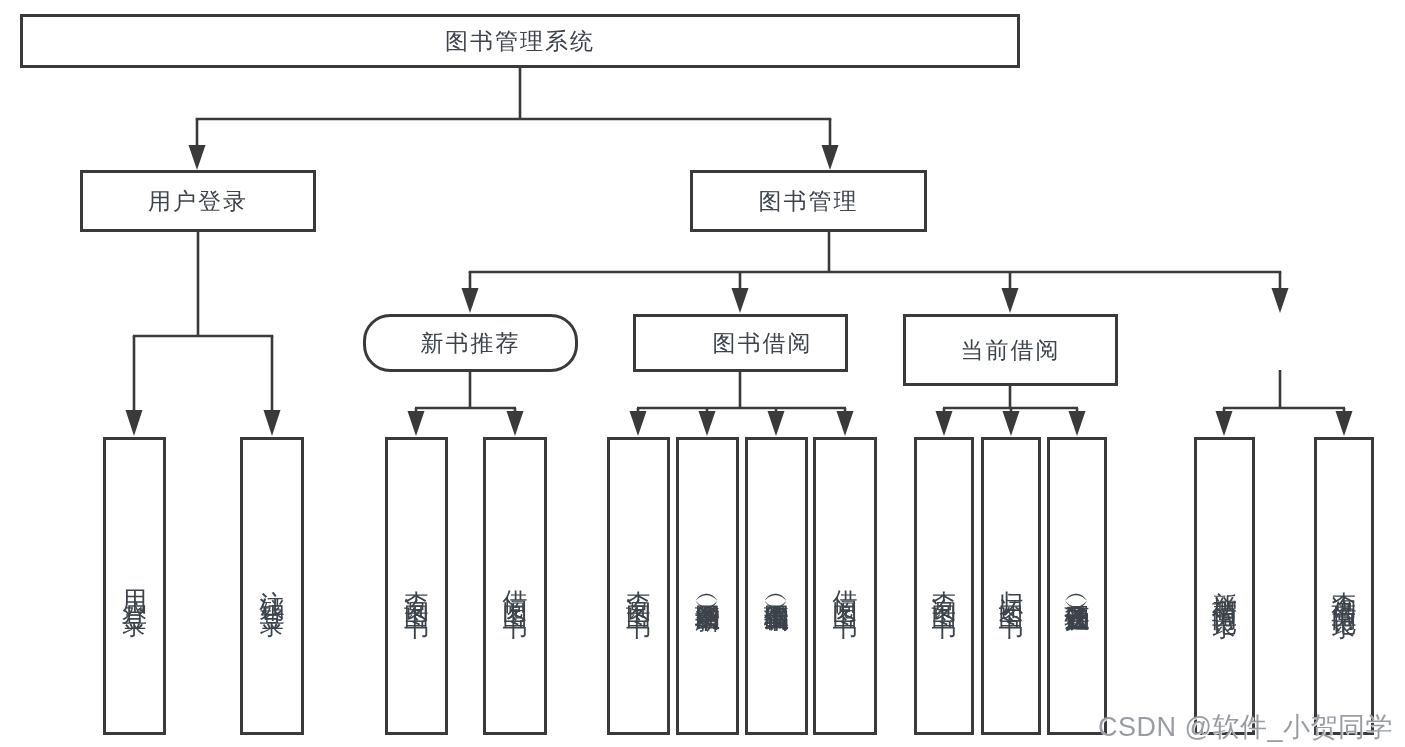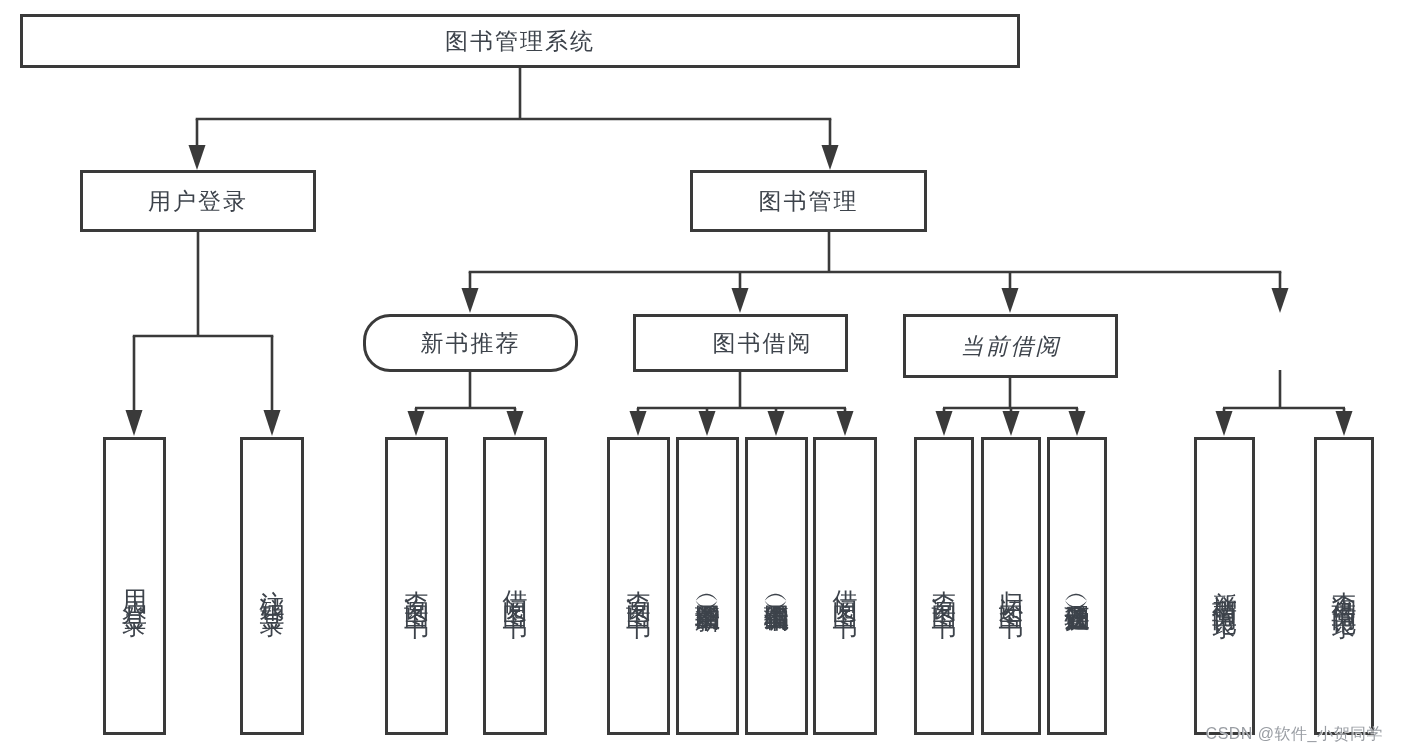--- a/index.html
+++ b/index.html
@@ -38,40 +38,40 @@
   .ls8 { letter-spacing:8px; }
   .ls5 { letter-spacing:5px; }
   .ls0 { letter-spacing:0px; }
 
   
   #root-box   { left:20px;  top:14px;  width:1000px; height:54px;text-align:right; }
   #n-user     { left:80px;  top:170px; width:236px;  height:62px; }
   #n-mgmt     { left:690px; top:170px; width:237px;  height:62px; }
   #s-newbook  { left:363px; top:314px; width:215px;  height:58px;border-radius:27px; }
   #s-borrow   { left:633px; top:314px; width:215px;  height:58px;padding-left:44px; }
-  #s-current  { left:903px; top:314px; width:215px;  height:64px;font-style:italic; }
+  #s-current  { left:903px; top:314px; width:215px;  height:72px; }
   #s-records  { left:1173px;top:314px; width:215px;  height:58px; }
 
   #lf-11 { left:103px;  width:63px; }
   #lf-12 { left:240px;  width:64px; }
   #lf-21 { left:385px;  width:63px; }
   #lf-22 { left:483px;  width:64px; }
   #lf-31 { left:607px;  width:63px; }
   #lf-32 { left:676px;  width:63px; }
   #lf-33 { left:745px;  width:63px; }
   #lf-34 { left:813px;  width:64px; }
   #lf-41 { left:914px;  width:60px; }
   #lf-42 { left:981px;  width:60px; }
   #lf-43 { left:1047px; width:60px; }
   #lf-51 { left:1194px; width:61px; }
   #lf-52 { left:1314px; width:60px; }
 
   .watermark {
-    position:absolute; right:22px; bottom:2px;
-    font-size:16px; letter-spacing:0.5px;
+    position:absolute; right:12px; bottom:2px;
+    font-size:27px; letter-spacing:0.5px;
     color: var(--watermark, #999da3);
     text-shadow: 1px 1px 0 rgba(255,255,255,0.85);
     z-index:5; white-space:nowrap;
   }
 </style>
 </head>
 <body>
 
 <div class="stage">
 

